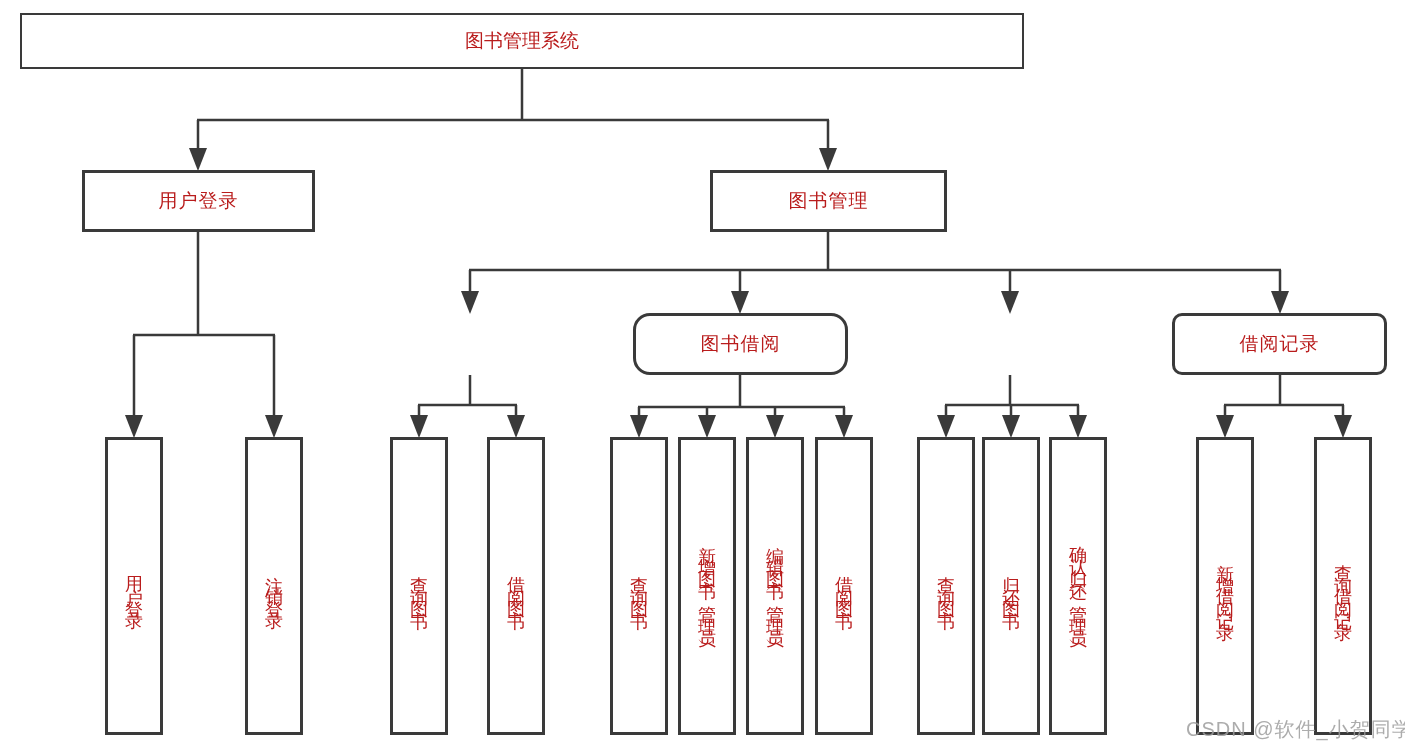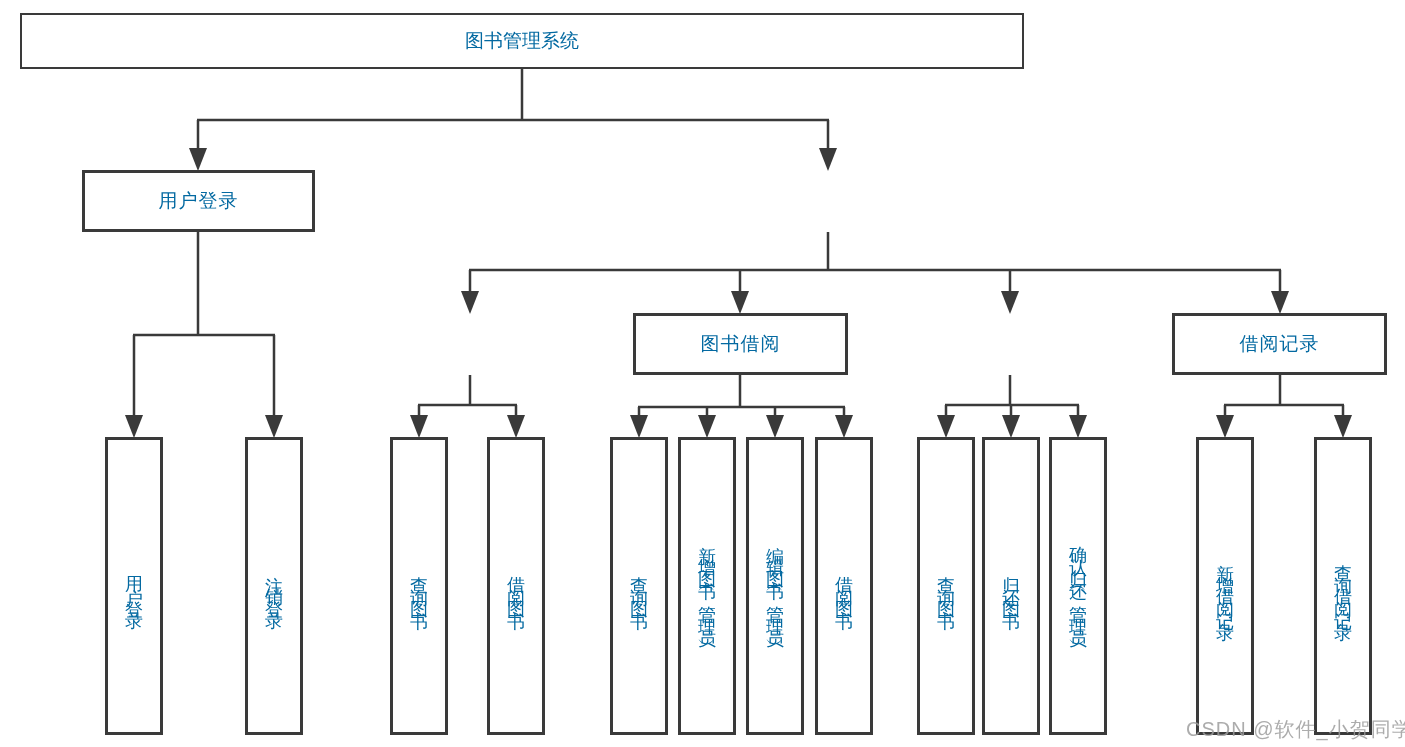--- a/index.html
+++ b/index.html
@@ -20,21 +20,21 @@
   }
   .node {
     position: absolute;
     box-sizing: border-box;
     background: #ffffff;
     border: 3px solid #3a3a3a;
     display: flex;
     align-items: center;
     justify-content: center;
     text-align: center;
-    color: #0369a1;
+    color: #b91c1c;
   }
   .box-root { border-width: 2.5px; font-size: 19px; }
   .box-h   { font-size: 19px; letter-spacing: 1px; }
   .leaf {
     width: 58px;
     height: 298px;
     top: 437px;
     font-size: 18px;
   }
   .leaf .vtext {
@@ -106,25 +106,28 @@
     </g>
   </svg>
 
   <div class="node box-root" style="left:20px; top:13px; width:1004px; height:56px;">
     <span>图书管理系统</span>
   </div>
 
   <div class="node box-h" style="left:82px; top:170px; width:233px; height:62px;">
     <span>用户登录</span>
   </div>
+  <div class="node box-h" style="left:710px; top:170px; width:237px; height:62px;">
+    <span>图书管理</span>
+  </div>
 
-  <div class="node box-h" style="left:633px; top:313px; width:215px; height:62px;">
+  <div class="node box-h" style="left:633px; top:313px; width:215px; height:62px;border-radius:17px;">
     <span>图书借阅</span>
   </div>
-  <div class="node box-h" style="left:1172px; top:313px; width:215px; height:62px;">
+  <div class="node box-h" style="left:1172px; top:313px; width:215px; height:62px;border-radius:10px;">
     <span>借阅记录</span>
   </div>
 
   <div class="node leaf" style="left:105px;">
     <span class="vtext">用户登录</span>
   </div>
   <div class="node leaf" style="left:245px;">
     <span class="vtext">注销登录</span>
   </div>
 

